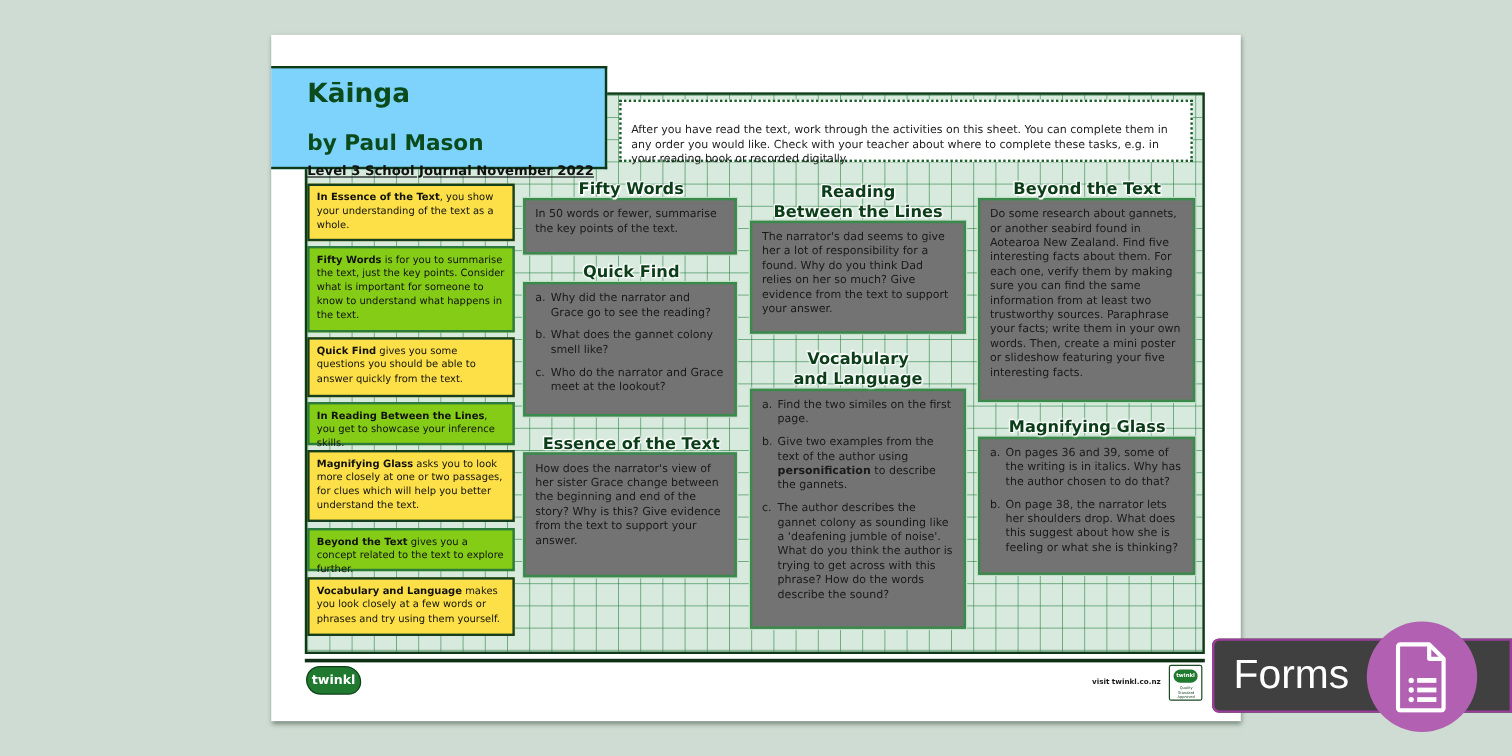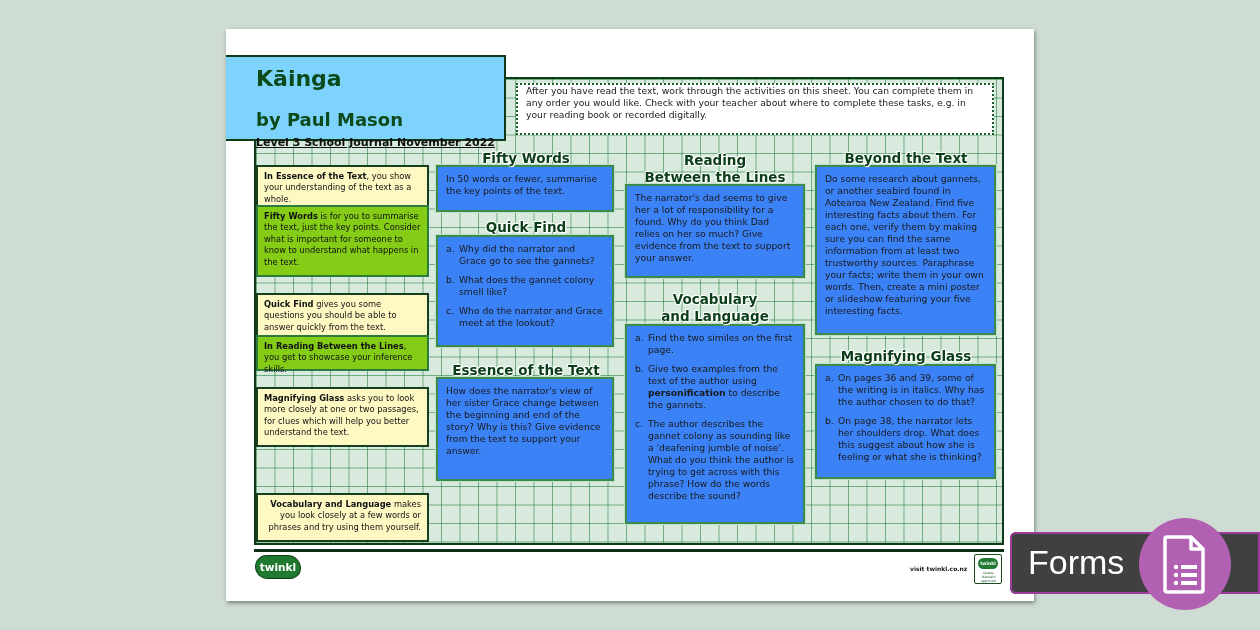--- a/index.html
+++ b/index.html
@@ -58,53 +58,53 @@
       color: #111;
       text-decoration: underline;
       margin-top: 5px;
     }
     .intro-box {
       position: absolute;
       left: 290px; top: 54px;
       width: 478px; height: 52px;
       background: #fff;
       border: 2px dotted #1b5e2a;
-      padding: 0 8px;
+      padding: 18px 8px;
       font-size: 9.2px;
       line-height: 12px;
       color: #222;
       z-index: 3;
     }
     .guide {
       position: absolute;
       left: 30px;
       width: 173px;
       border: 2px solid #1e4d2a;
       padding: 4px 6px;
       font-size: 8.3px;
       line-height: 11.4px;
       color: #111;
       z-index: 3;
     }
-    .guide.dark { background: #fef9c3; border-color: #163f20; margin-top: 12px; }
+    .guide.dark { background: #fde047; border-color: #163f20; }
     .guide.light { background: #84cc16; border-color: #2d7a3e; }
     .guide b { font-weight: bold; }
     .heading {
       position: absolute;
       text-align: center;
       font-weight: bold;
       font-size: 13.5px;
       line-height: 17px;
       color: #0b3d18;
       text-shadow: 0 0 2px #fff, 0 0 2px #fff, 0 0 3px #fff, 1px 1px 0 #fff, -1px -1px 0 #fff;
       z-index: 4;
     }
     .card {
       position: absolute;
-      background: #3b82f6;
+      background: #737373;
       border: 2px solid #3a8a4c;
       box-shadow: 0 0 0 1px #bfe0c6;
       padding: 6px 8px;
       font-size: 9.2px;
       line-height: 12px;
       color: #1a1a1a;
       z-index: 3;
     }
     .card ol { list-style: none; }
     .card li { display: flex; margin-bottom: 7px; }
@@ -203,35 +203,38 @@
   </div>
   <div class="guide dark" style="top:252px;height:50px;">
     <b>Quick Find</b><span> gives you some questions you should be able to answer quickly from the text.</span>
   </div>
   <div class="guide light" style="top:306px;height:36px;">
     <b>In Reading Between the Lines</b><span>, you get to showcase your inference skills.</span>
   </div>
   <div class="guide dark" style="top:346px;height:60px;">
     <b>Magnifying Glass</b><span> asks you to look more closely at one or two passages, for clues which will help you better understand the text.</span>
   </div>
-  <div class="guide dark" style="top:452px;height:49px;text-align:right;">
+  <div class="guide light" style="top:411px;height:36px;">
+    <b>Beyond the Text</b><span> gives you a concept related to the text to explore further.</span>
+  </div>
+  <div class="guide dark" style="top:452px;height:49px;">
     <b>Vocabulary and Language</b><span> makes you look closely at a few words or phrases and try using them yourself.</span>
   </div>
 
   <div class="heading" style="left:230px;top:121px;width:140px;">Fifty Words</div>
   <div class="card" style="left:210px;top:136px;width:178px;height:47px;">
     <div>In 50 words or fewer, summarise the key points of the text.</div>
   </div>
 
   <div class="heading" style="left:230px;top:190px;width:140px;">Quick Find</div>
   <div class="card" style="left:210px;top:206px;width:178px;height:112px;">
     <ol>
       <li>
           <span class="mk">a.</span>
-          <span>Why did the narrator and Grace go to see the gannets?</span>
+          <span>Why did the narrator and Grace go to see the reading?</span>
         </li>
       <li>
           <span class="mk">b.</span>
           <span>What does the gannet colony smell like?</span>
         </li>
       <li>
           <span class="mk">c.</span>
           <span>Who do the narrator and Grace meet at the lookout?</span>
         </li>
     </ol>

